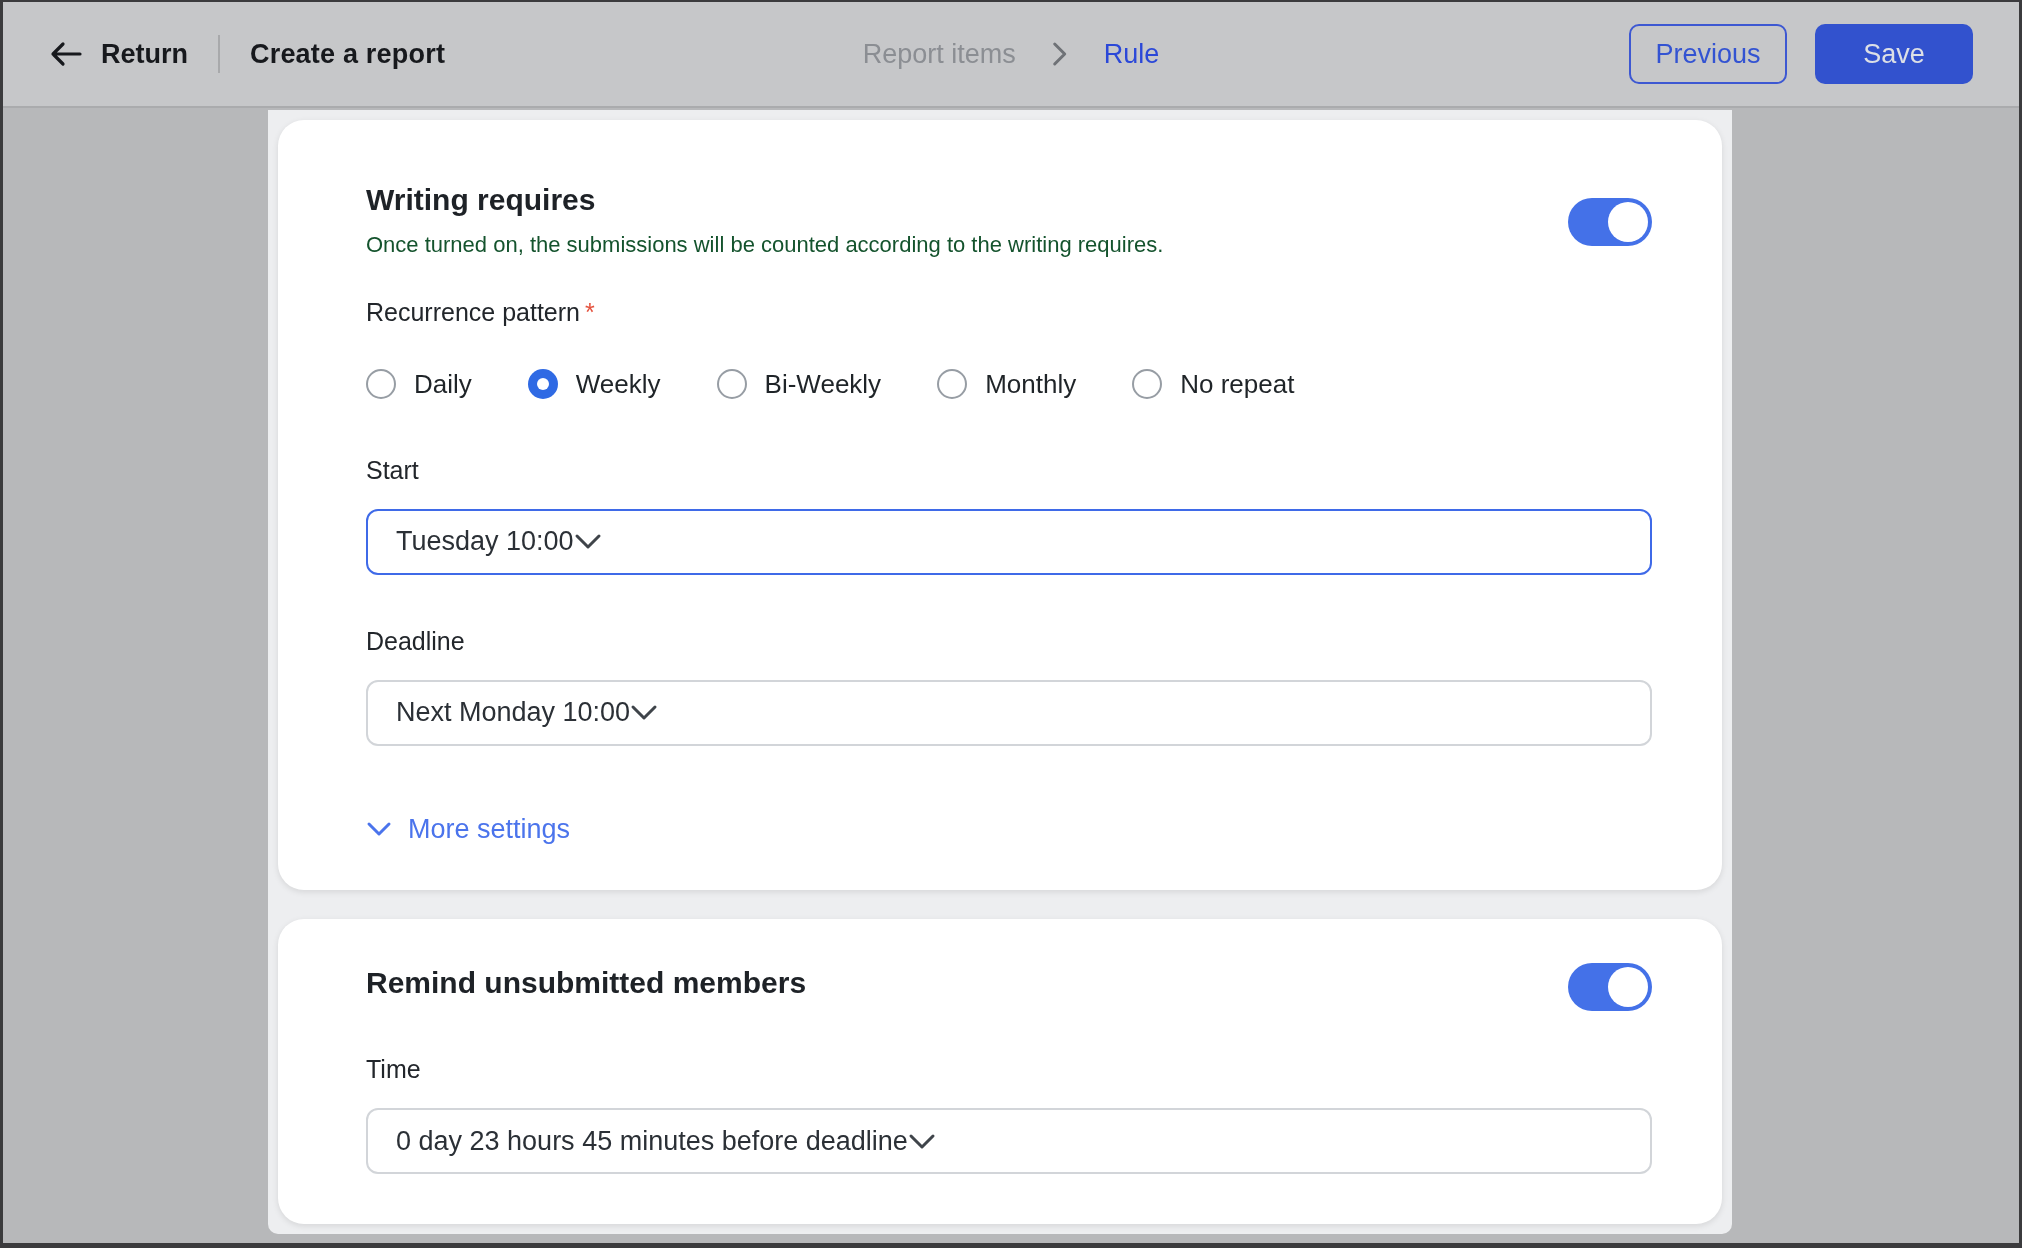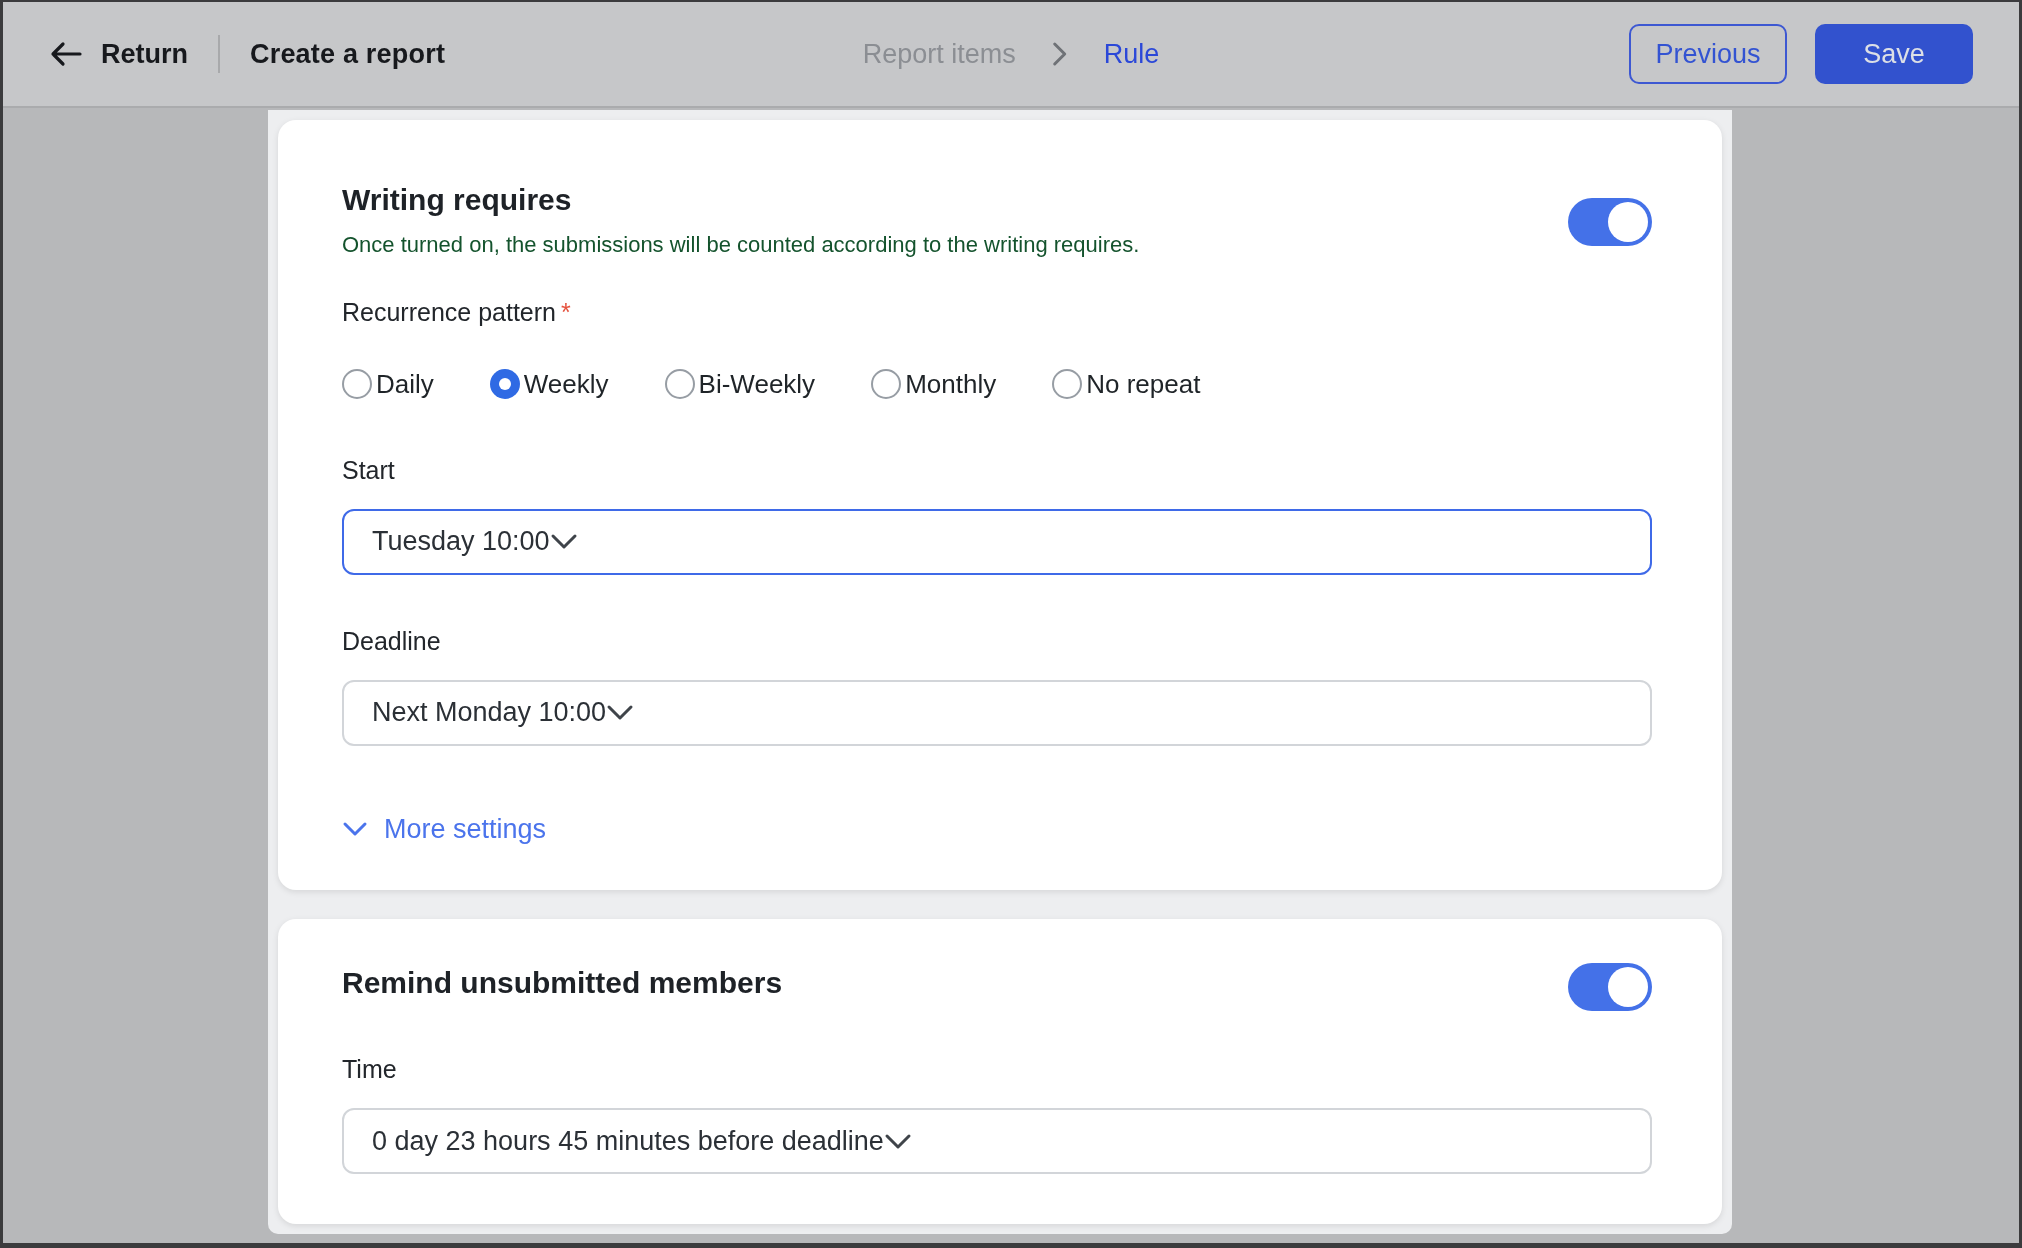--- a/index.html
+++ b/index.html
@@ -40,22 +40,22 @@
   .btn-outline { background:transparent; border:2px solid #3d58d2; color:#3353d2; }
   .btn-solid   { background:#3252ce; border:none; color:#dde0e6; }
 
   
   .panel {
     position:absolute; left:265px; top:108px; width:1464px; height:1124px;
     background:#edeef0; border-radius:0 0 10px 10px;
   }
   .card {
     position:absolute; left:10px; width:1444px; background:#ffffff;
-    border-radius:18px; box-shadow:0 2px 6px rgba(0,0,0,.10);
-    padding:0 70px 0 64px;
+    border-radius:26px; box-shadow:0 2px 6px rgba(0,0,0,.10);
+    padding:0 70px 0 88px;
   }
   .card-1 { top:10px;  height:770px; }
   .card-2 { top:809px; height:305px; }
 
   .card-header { display:flex; justify-content:space-between; align-items:flex-start; }
   .card-title { margin:0; font-size:30px; font-weight:600; color:#1e2227; line-height:1.05; }
   .card-desc  { margin:16px 0 0 0; font-size:22px; color:#14532d; line-height:1.2; }
 
   
   .toggle {
@@ -65,21 +65,21 @@
   .toggle .knob {
     position:absolute; top:4px; right:4px; width:40px; height:40px;
     border-radius:50%; background:#ffffff;
   }
 
   .field-label { font-size:25px; color:#22262b; }
   .req { color:#e5533f; margin-left:5px; font-size:25px; }
 
   
   .radio-row { display:flex; align-items:center; gap:56px; }
-  .radio { display:flex; align-items:center; gap:4px; cursor:pointer; }
+  .radio { display:flex; align-items:center; gap:18px; cursor:pointer; }
   .radio-circle {
     width:30px; height:30px; border-radius:50%;
     border:2.5px solid #979da4; background:#fff; flex:0 0 auto;
     display:flex; align-items:center; justify-content:center;
   }
   .radio.selected .radio-circle { border:none; background:#2f6ae4; }
   .radio.selected .radio-circle::after {
     content:""; width:12px; height:12px; border-radius:50%; background:#fff;
   }
   .radio-label { font-size:26px; color:#1f2428; }

